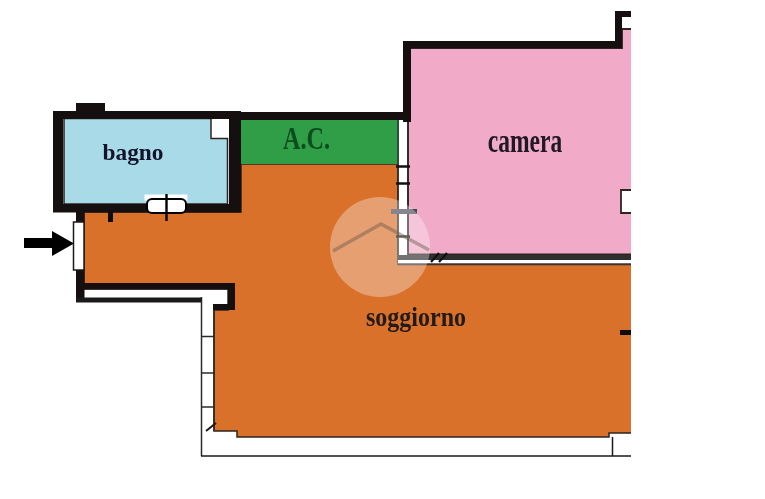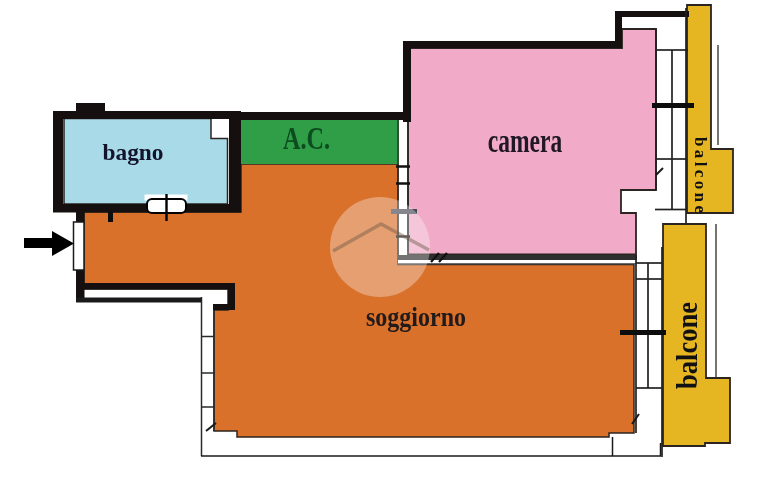--- a/index.html
+++ b/index.html
@@ -1,16 +1,16 @@
 <!DOCTYPE html>
 <html><head>
 <meta charset="utf-8">
 <style>
   html,body{margin:0;padding:0;background:#ffffff;}
-  #plan{position:relative;width:765px;height:499px;background:#ffffff;overflow:hidden;}
+  #plan{position:relative;width:631px;height:499px;background:#ffffff;overflow:hidden;}
   svg text{font-family:"Liberation Serif", serif;font-weight:bold;}
 </style>
 </head>
 <body>
 
 <div id="plan">
 <svg width="765" height="499" viewBox="0 0 765 499" xmlns="http://www.w3.org/2000/svg">
 
   <polygon points="84,212 241,212 241,164 398,164 398,264.5 634,264.5 634,433 609,433 609,437 237,437 237,431 214,431 214,310 228,310 228,289 84,289" fill="#d9712b" stroke="#2c2420" stroke-width="1.5"></polygon>
 

